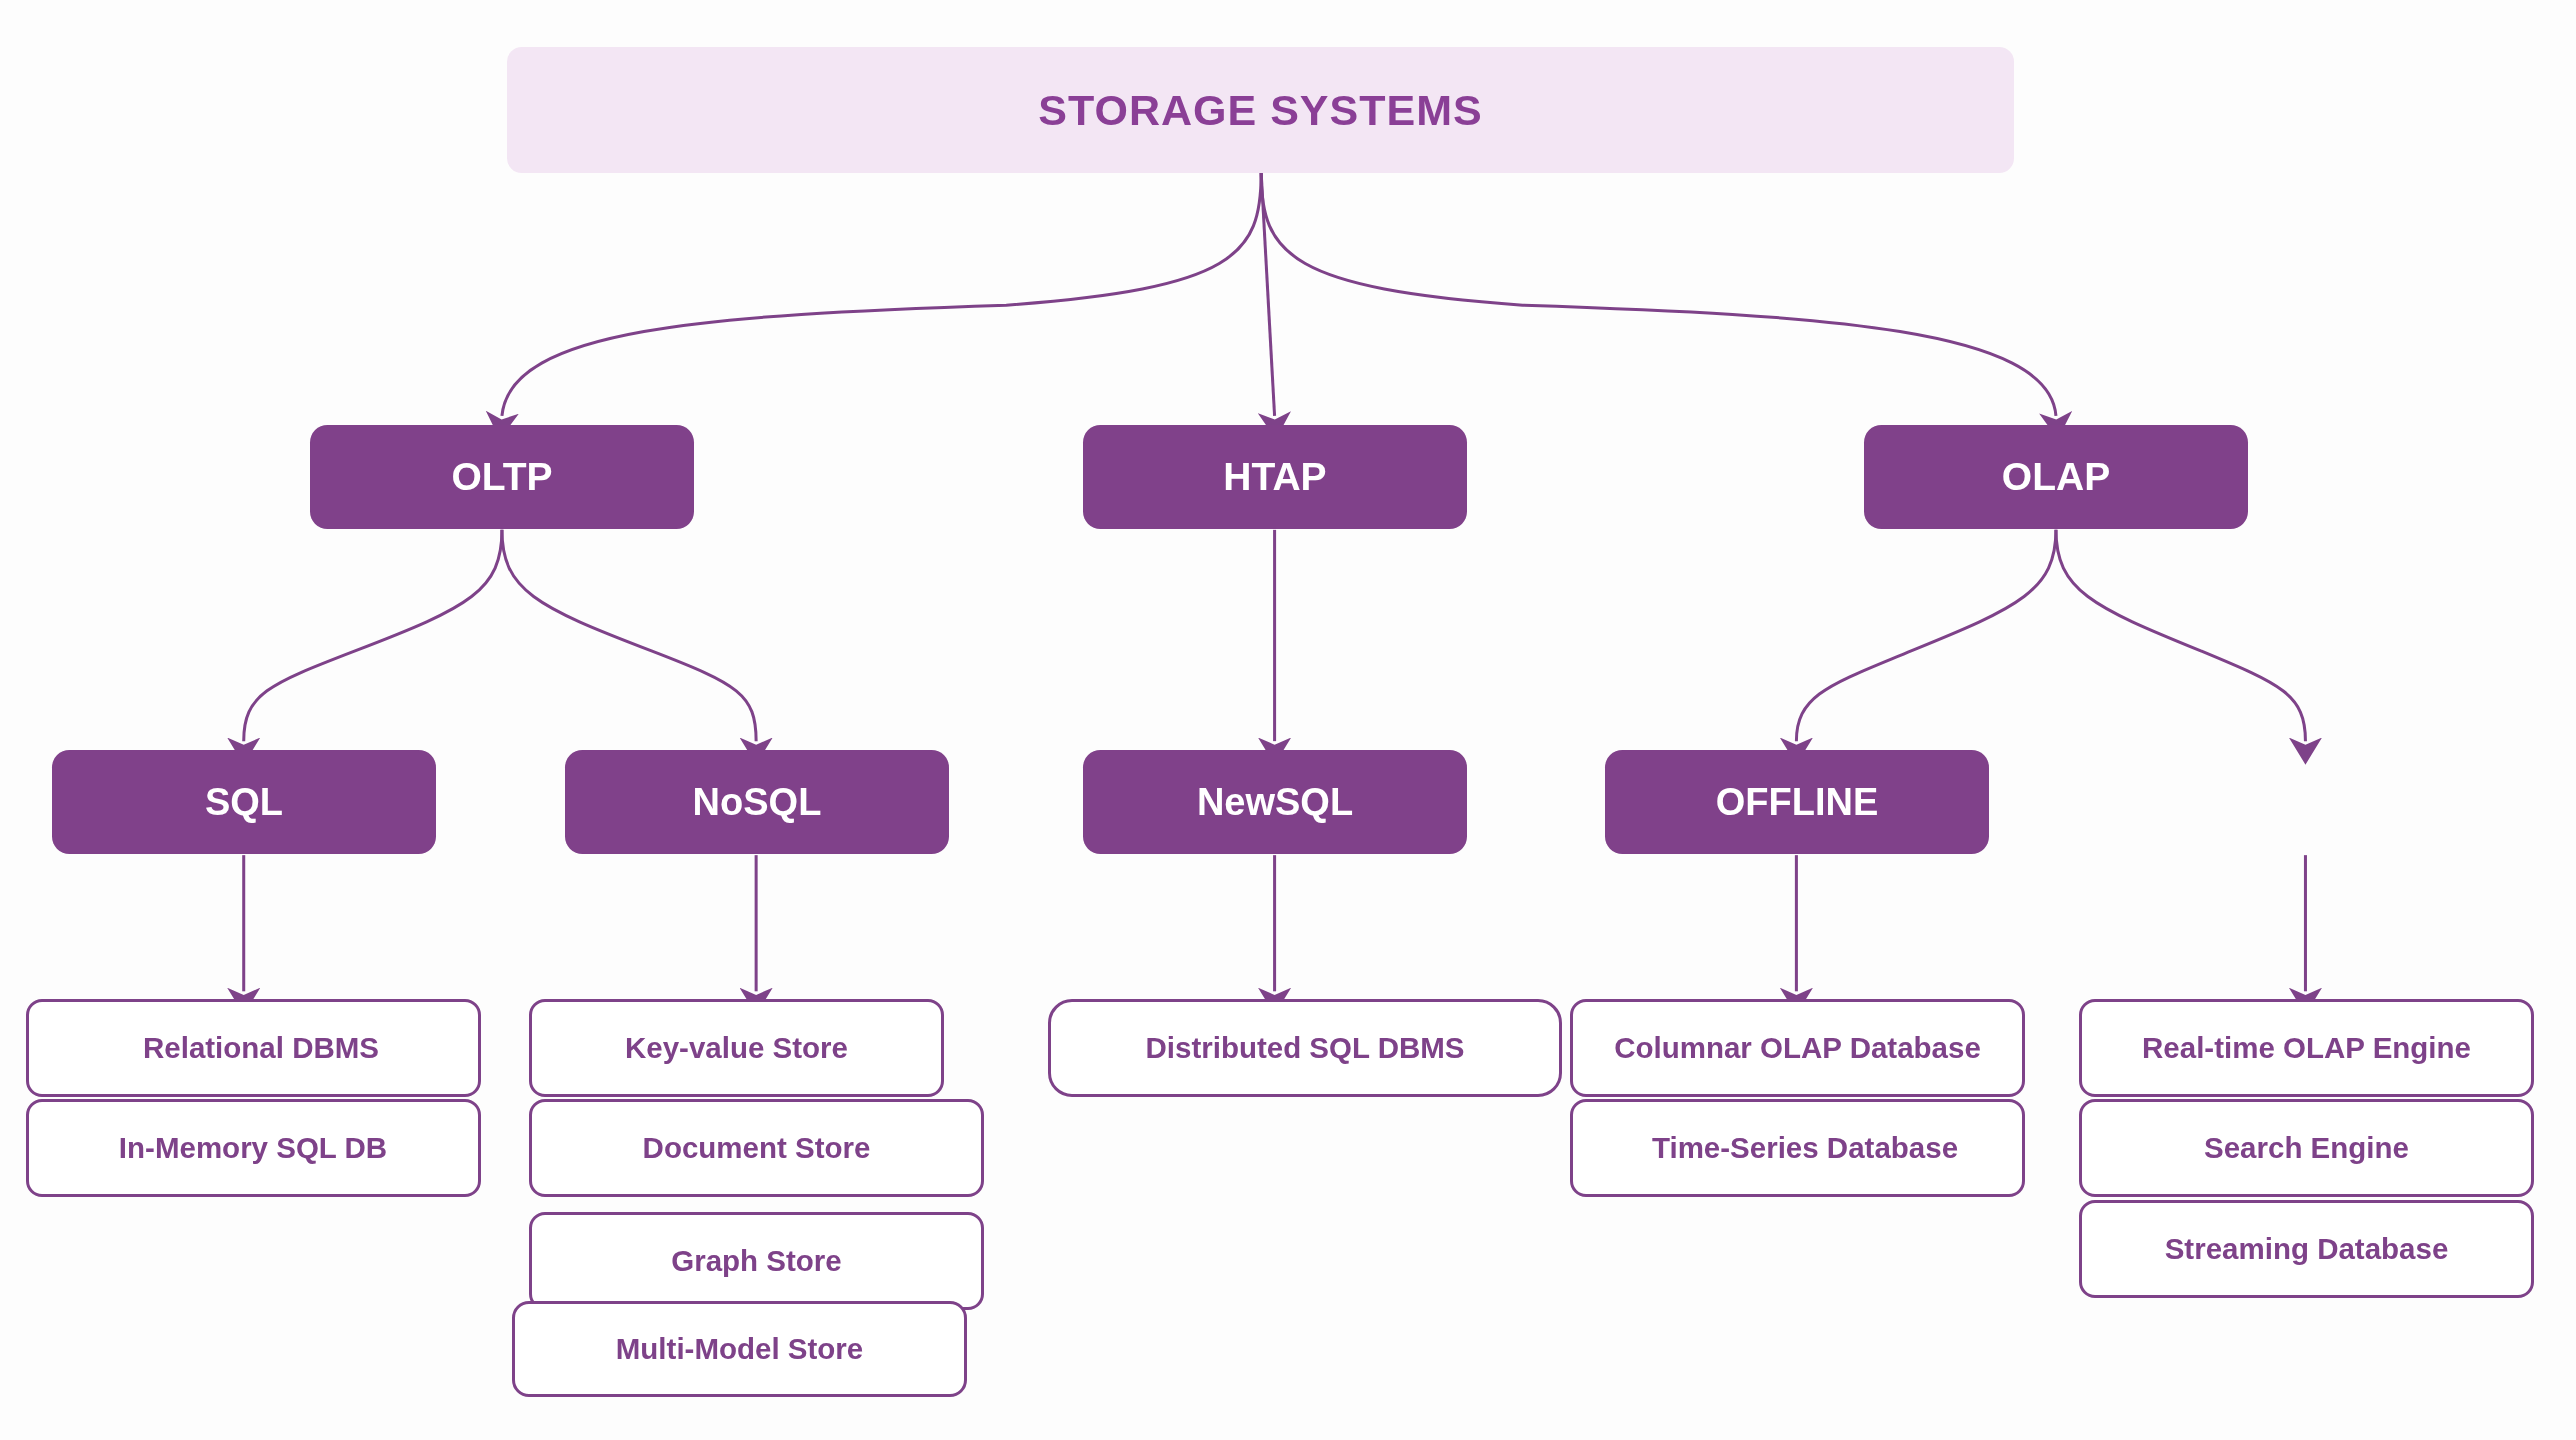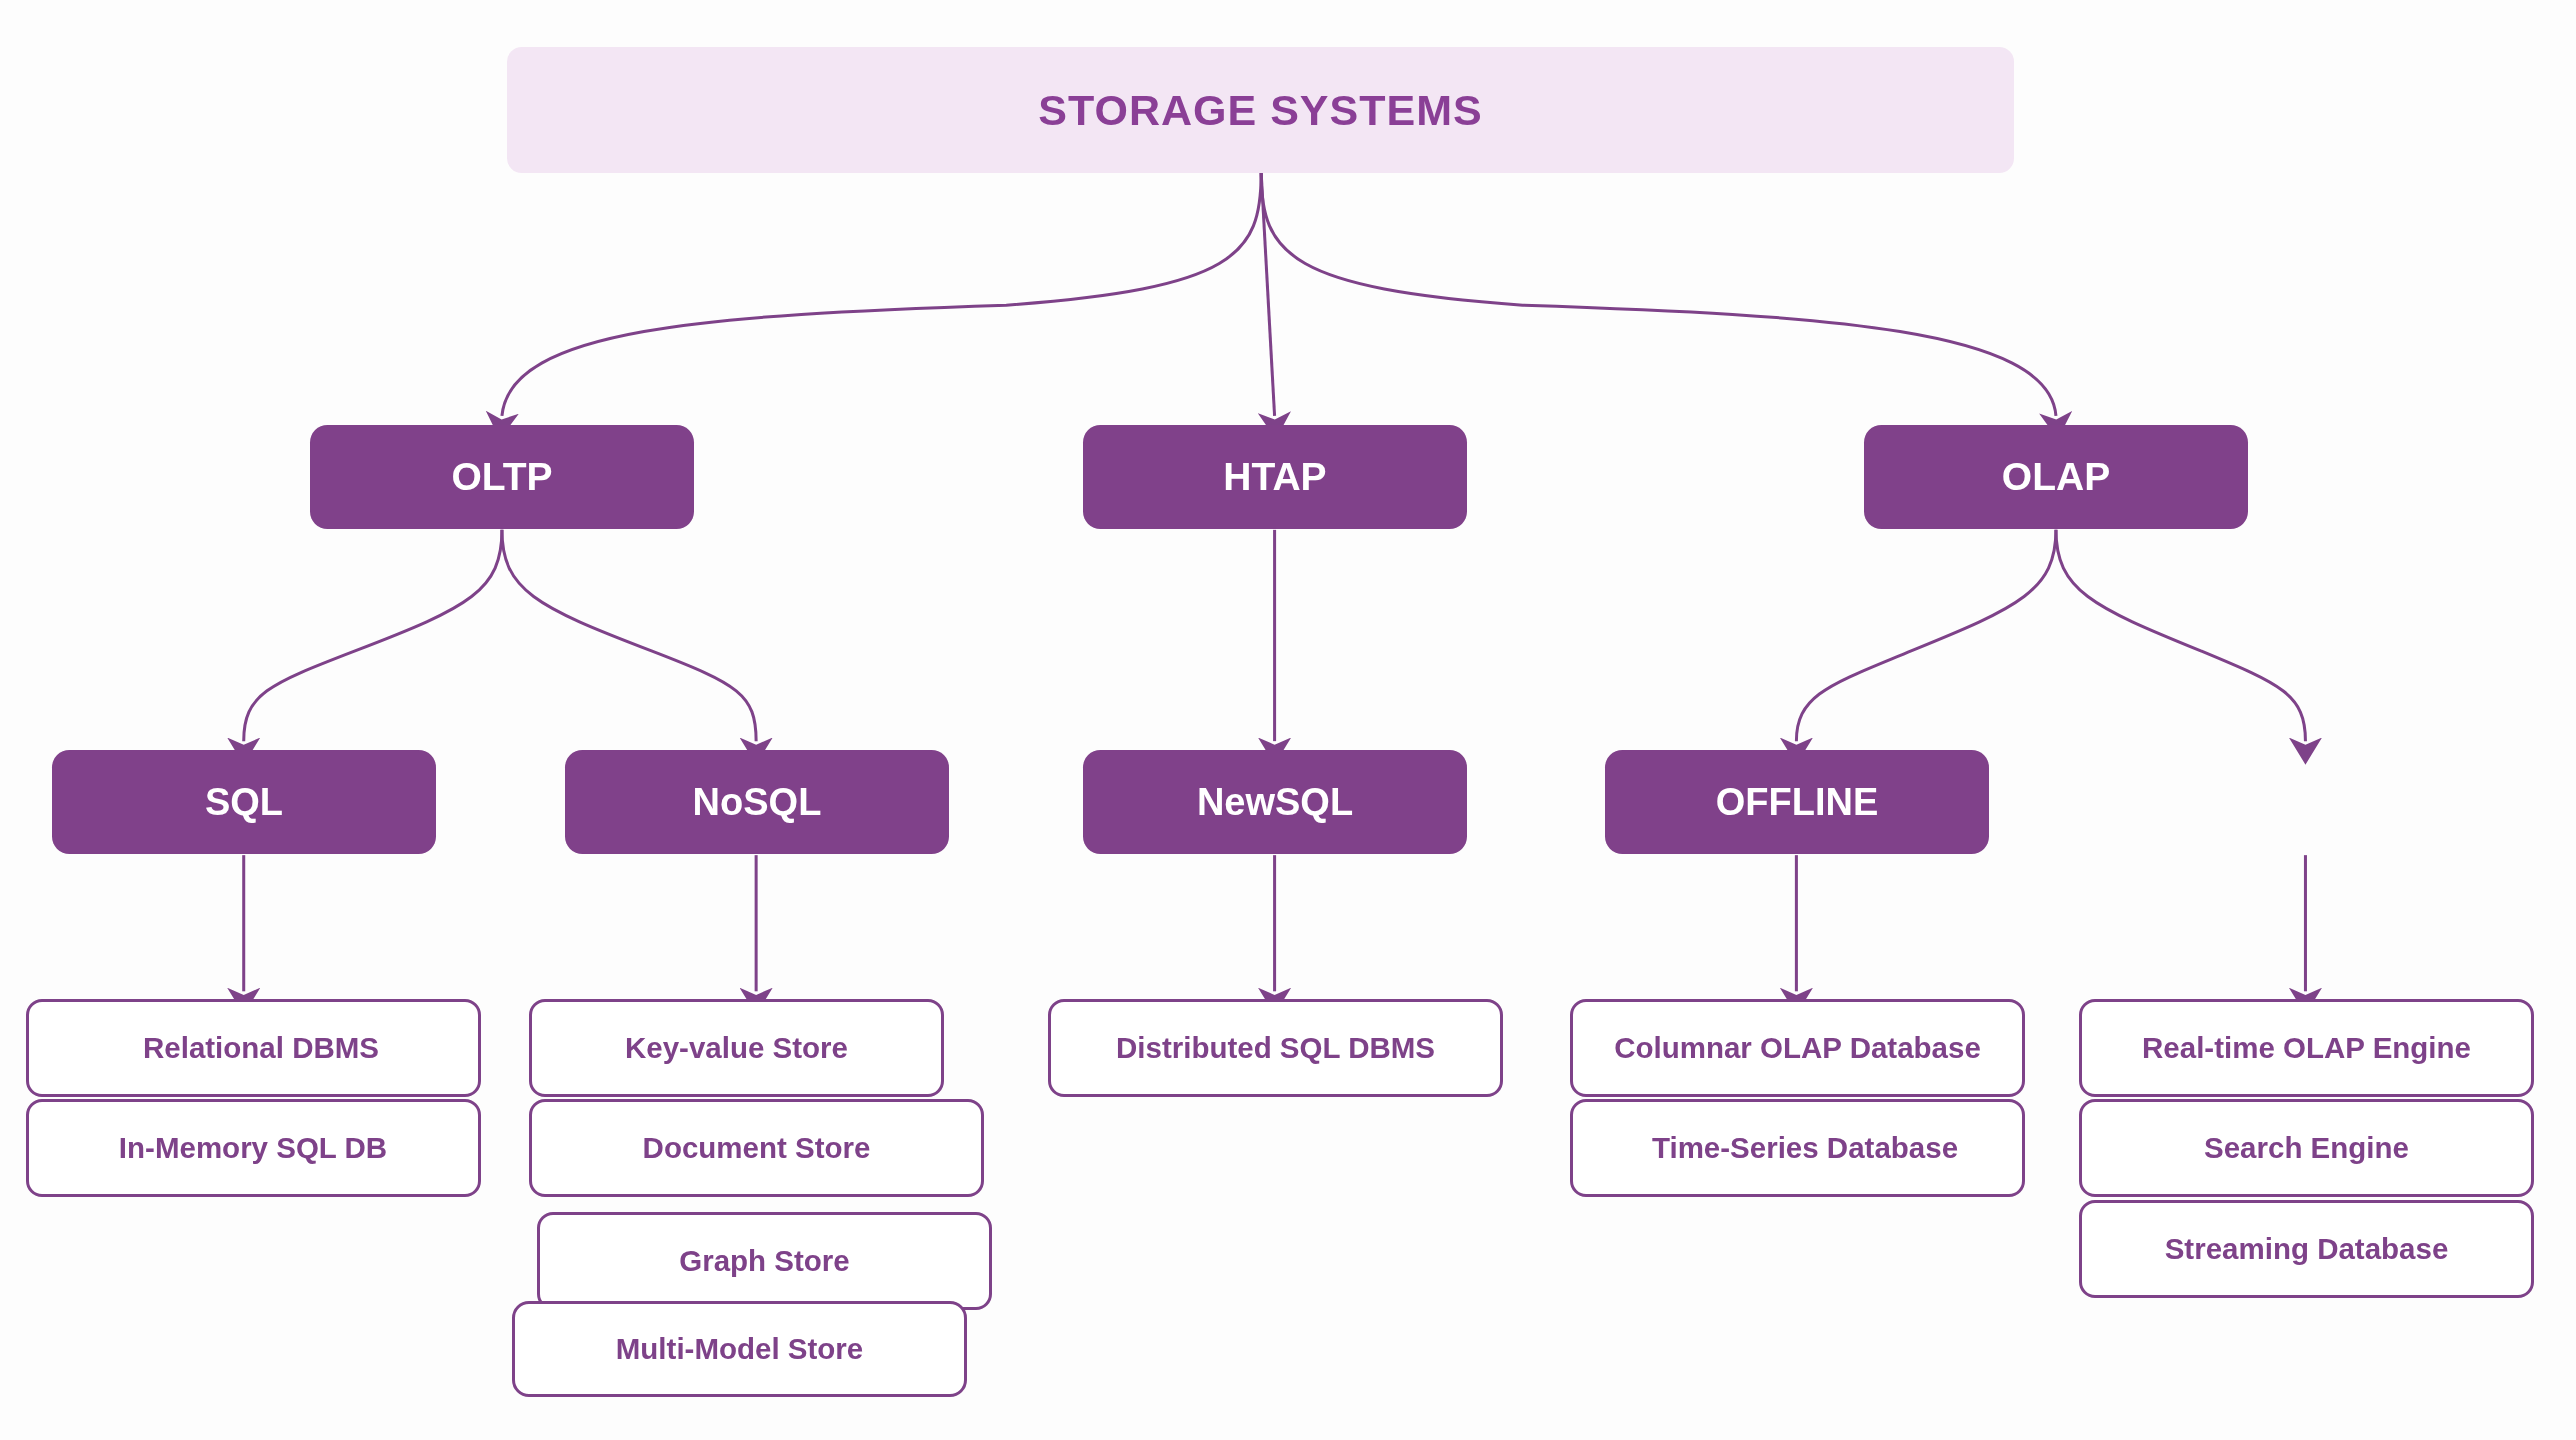--- a/index.html
+++ b/index.html
@@ -131,28 +131,28 @@
   <div class="node leaf" style="left:25.5px; top:1099px; width:455px; height:98px;">
     <span>In-Memory SQL DB</span>
   </div>
 
   <div class="node leaf" style="left:529px; top:999px; width:415px; height:98px;">
     <span>Key-value Store</span>
   </div>
   <div class="node leaf" style="left:529px; top:1099px; width:455px; height:98px;">
     <span>Document Store</span>
   </div>
-  <div class="node leaf" style="left:529px; top:1212px; width:455px; height:98px;margin-left:8px;">
+  <div class="node leaf" style="left:529px; top:1212px; width:455px; height:98px;">
     <span>Graph Store</span>
   </div>
   <div class="node leaf" style="left:512px; top:1301px; width:455px; height:96px;border-radius:17px;">
     <span>Multi-Model Store</span>
   </div>
 
-  <div class="node leaf" style="left:1048px; top:999px; width:455px; height:98px;">
+  <div class="node leaf" style="left:1048px; top:999px; width:514px; height:98px;border-radius:24px;">
     <span>Distributed SQL DBMS</span>
   </div>
 
   <div class="node leaf" style="left:1570px; top:999px; width:455px; height:98px;">
     <span>Columnar OLAP Database</span>
   </div>
   <div class="node leaf" style="left:1570px; top:1099px; width:455px; height:98px;padding-left:15px;">
     <span>Time-Series Database</span>
   </div>
 

